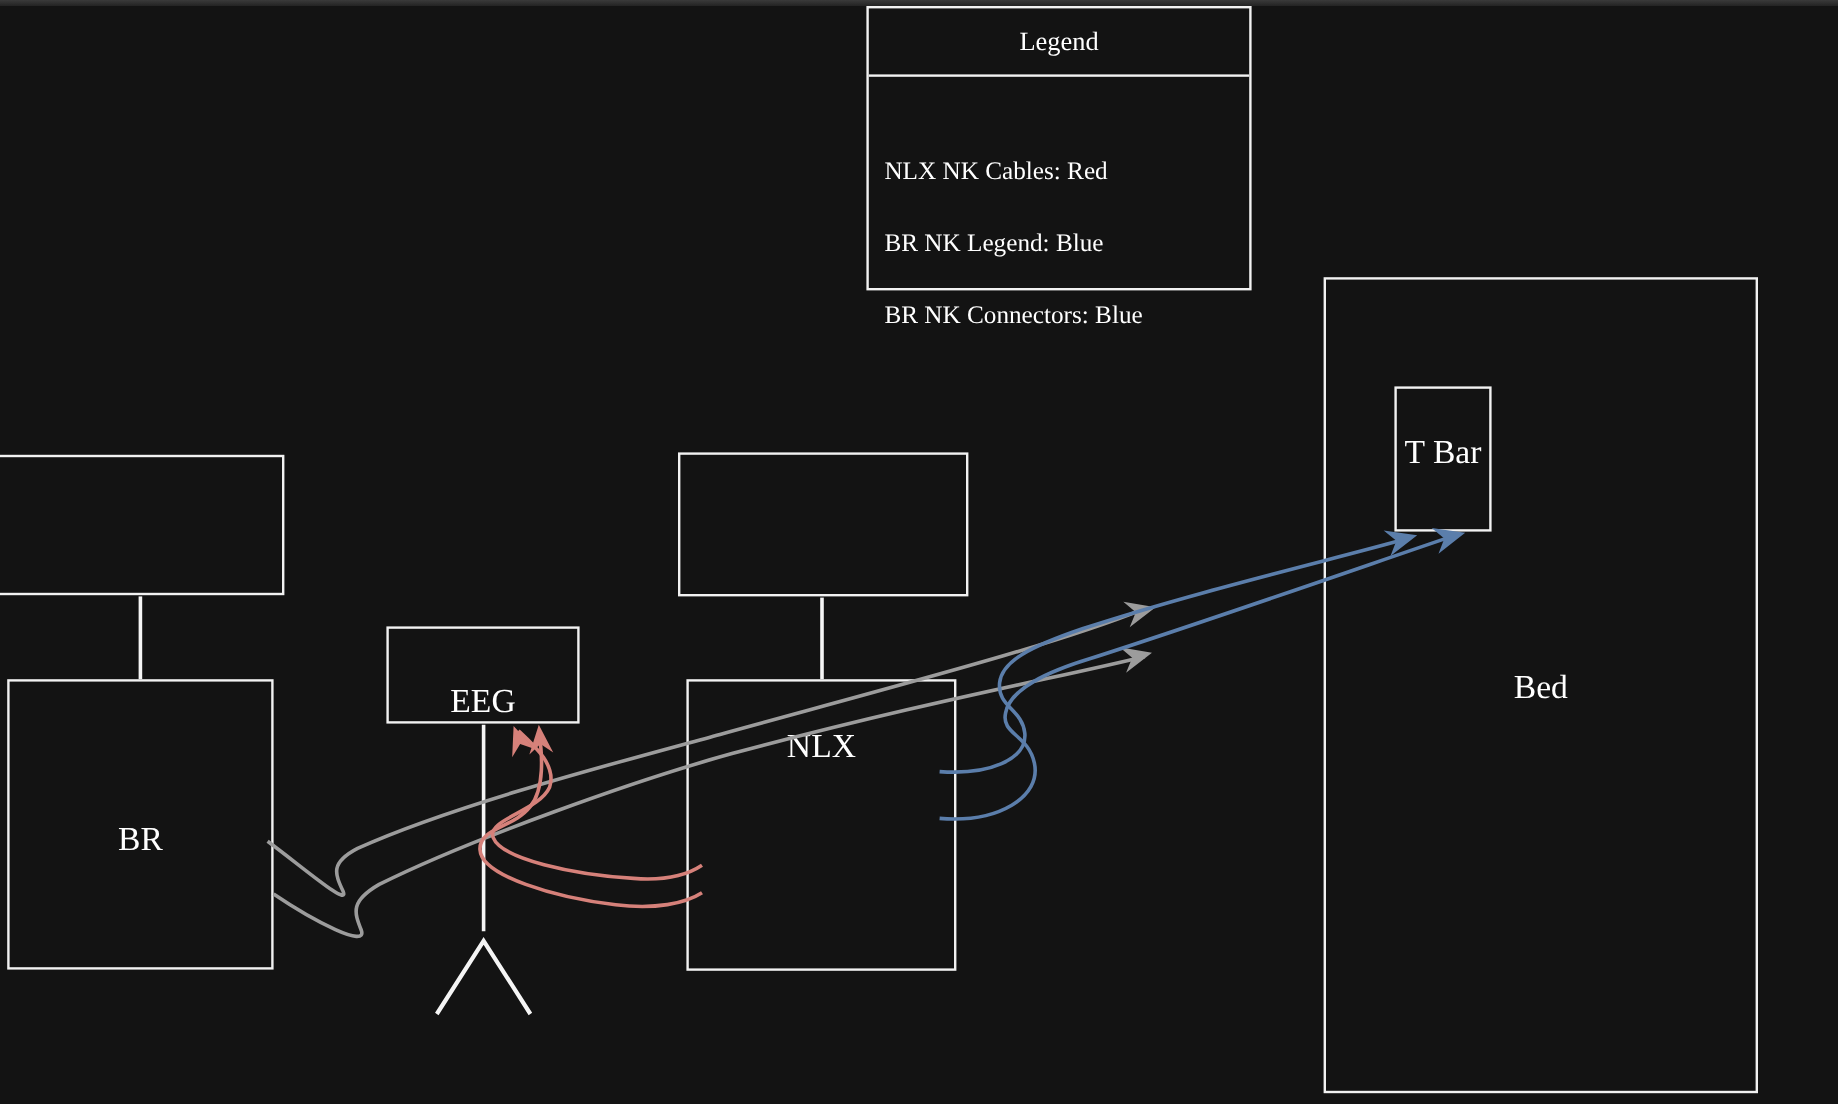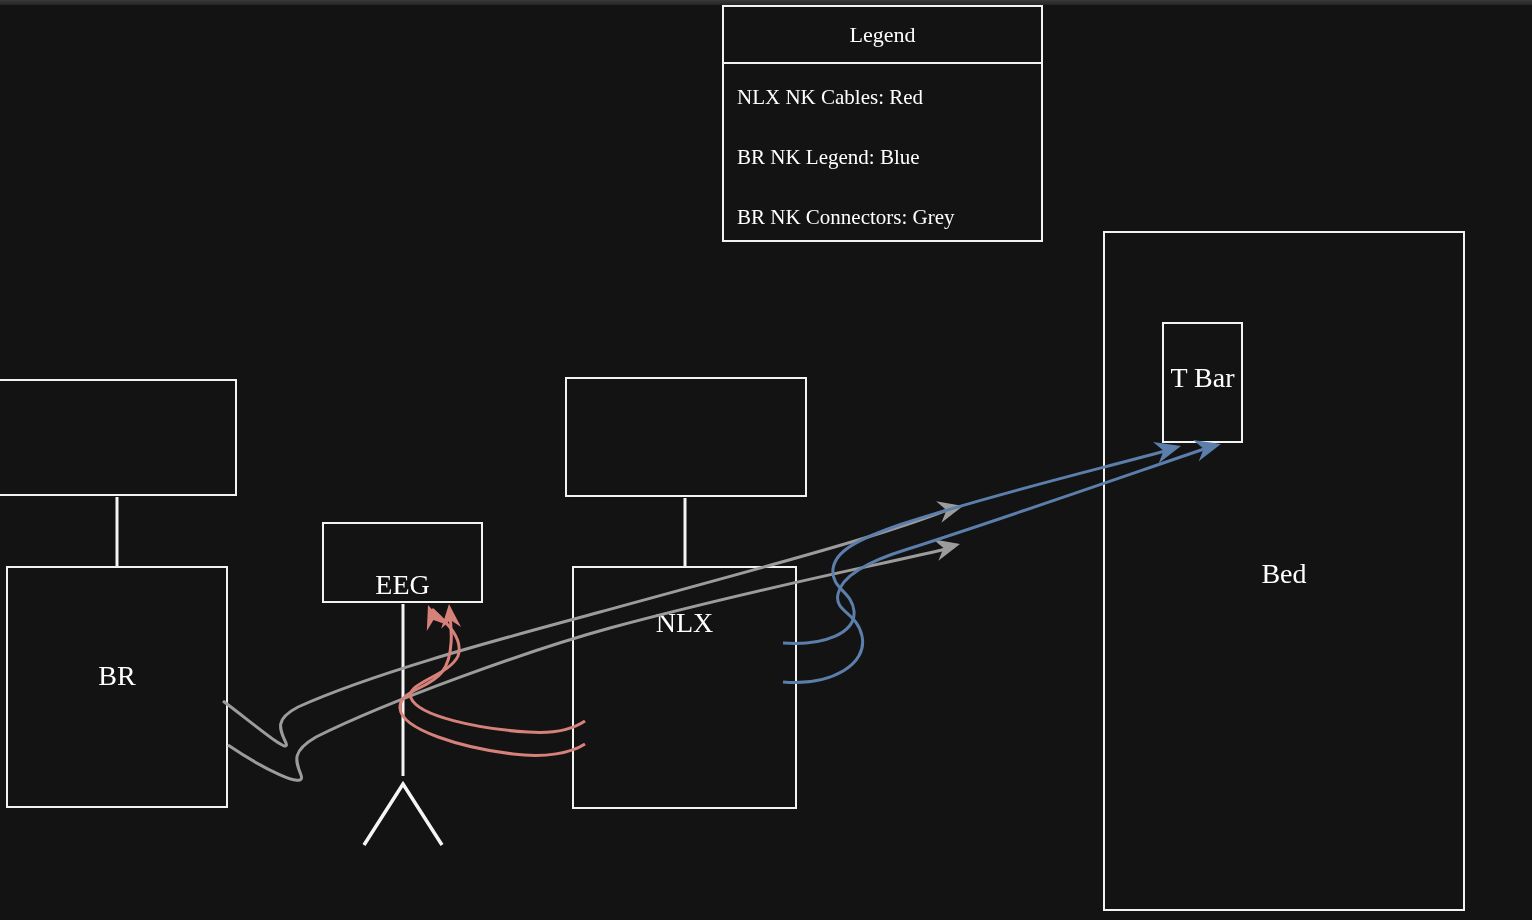--- a/index.html
+++ b/index.html
@@ -21,41 +21,41 @@
     font-size:28px;color:#ffffff;white-space:nowrap;
   }
   .center-label{display:flex;align-items:flex-end;justify-content:center;}
   .legend{position:absolute;left:722px;top:5px;width:321px;height:237px;
     border:2px solid #f2f2f2;box-sizing:border-box;}
   .legend-header{
     height:55px;border-bottom:2px solid #f2f2f2;display:flex;
     align-items:center;justify-content:center;font-size:22px;
   }
   .legend-item{
-    position:absolute;left:13px;font-size:21px;white-space:nowrap;
+    position:absolute;left:13px;font-size:21px;white-space:nowrap;margin-top:45px;
   }
   .li-0{top:78px;} .li-1{top:138px;} .li-2{top:198px;}
   svg.overlay{position:absolute;left:0;top:0;pointer-events:none;}
-  .lbl-br{padding-top:92px;display:flex;justify-content:center;}
+  .lbl-br{padding-top:116px;display:flex;justify-content:center;}
   .lbl-nlx{padding-top:39px;display:flex;justify-content:center;}
   .lbl-tbar{padding-top:38px;display:flex;justify-content:center;}
   .lbl-bed{position:absolute;left:0;top:325px;width:100%;text-align:center;}
 </style>
 </head>
 <body>
 
 <div class="stage">
 
   <div class="topstrip"></div>
 
   <div class="legend">
     <div class="legend-header">Legend</div>
     <div class="legend-item li-0">NLX NK Cables: Red</div>
     <div class="legend-item li-1">BR NK Legend: Blue</div>
-    <div class="legend-item li-2">BR NK Connectors: Grey</div>
+    <div class="legend-item li-2">BR NK Connectors: Blue</div>
   </div>
 
   <div class="box" style="left:-22px;top:379px;width:259px;height:117px;"></div>
   <div class="box lbl-br" style="left:6px;top:566px;width:222px;height:242px;">
     <span class="node-label">BR</span>
   </div>
 
   <div class="box center-label" style="left:322px;top:522px;width:161px;height:81px;">
     <span class="node-label">EEG</span>
   </div>

